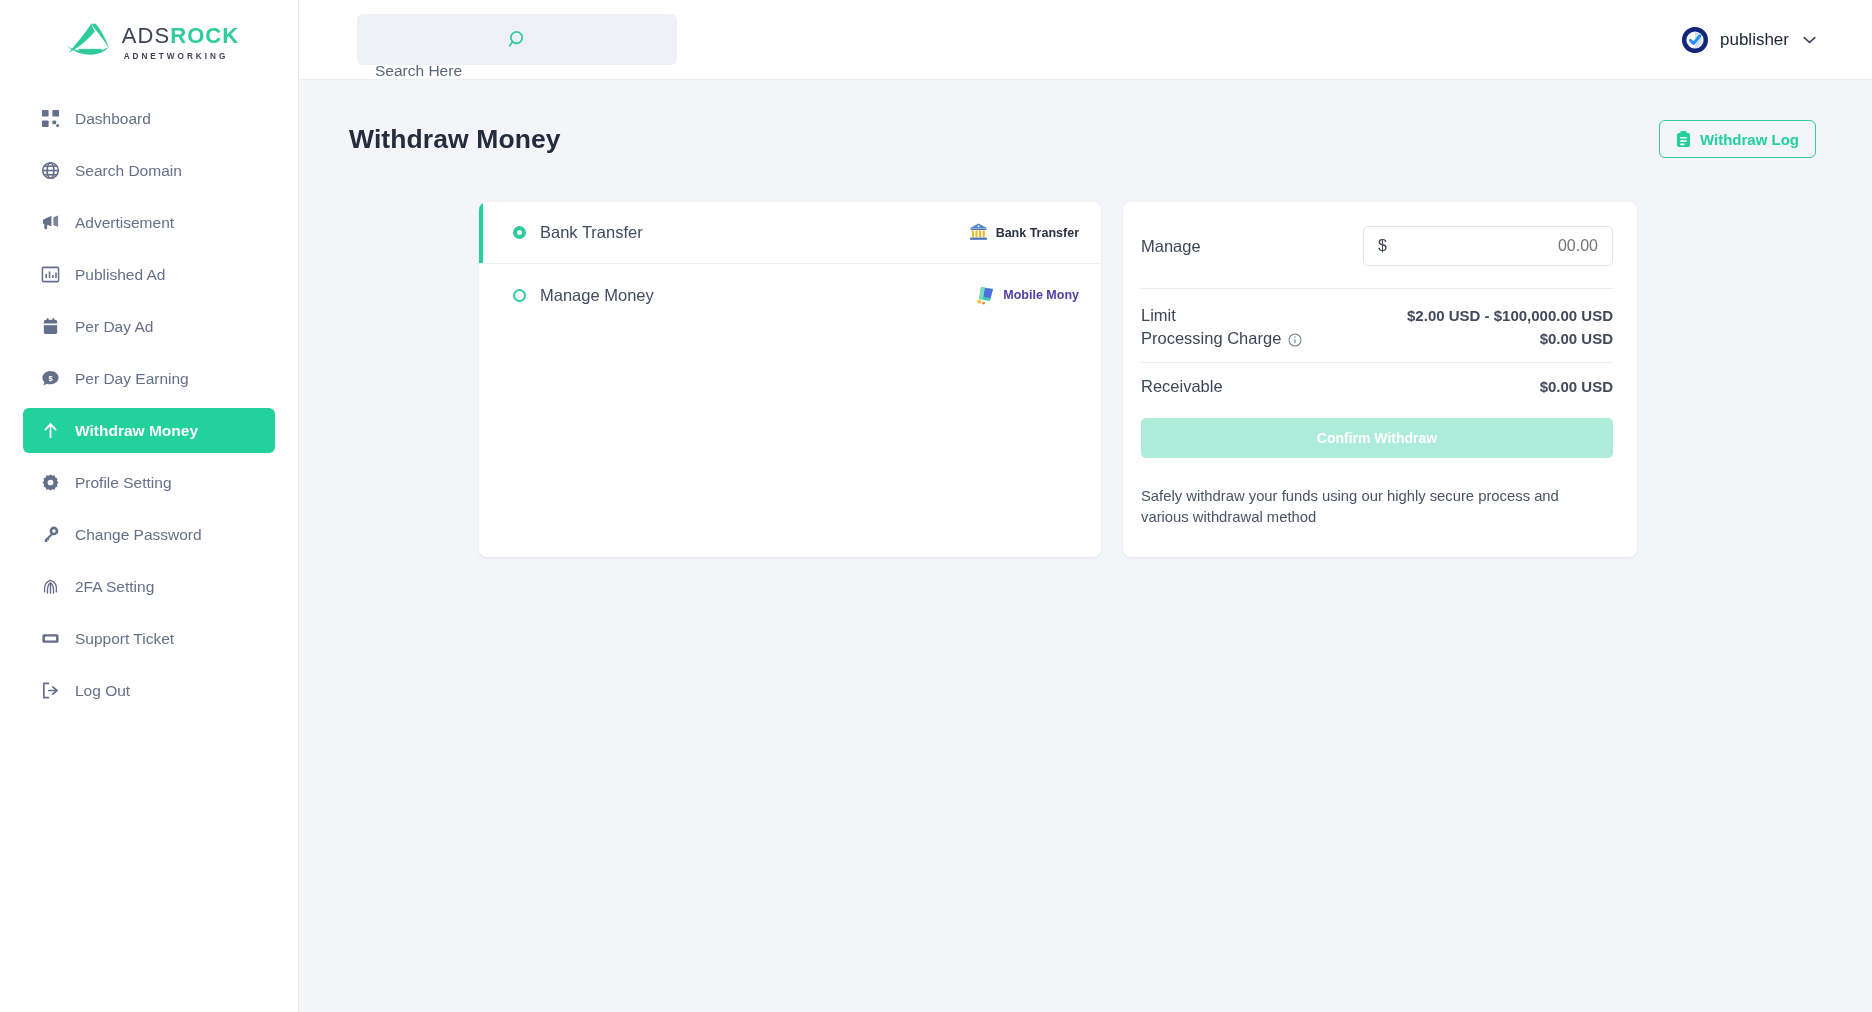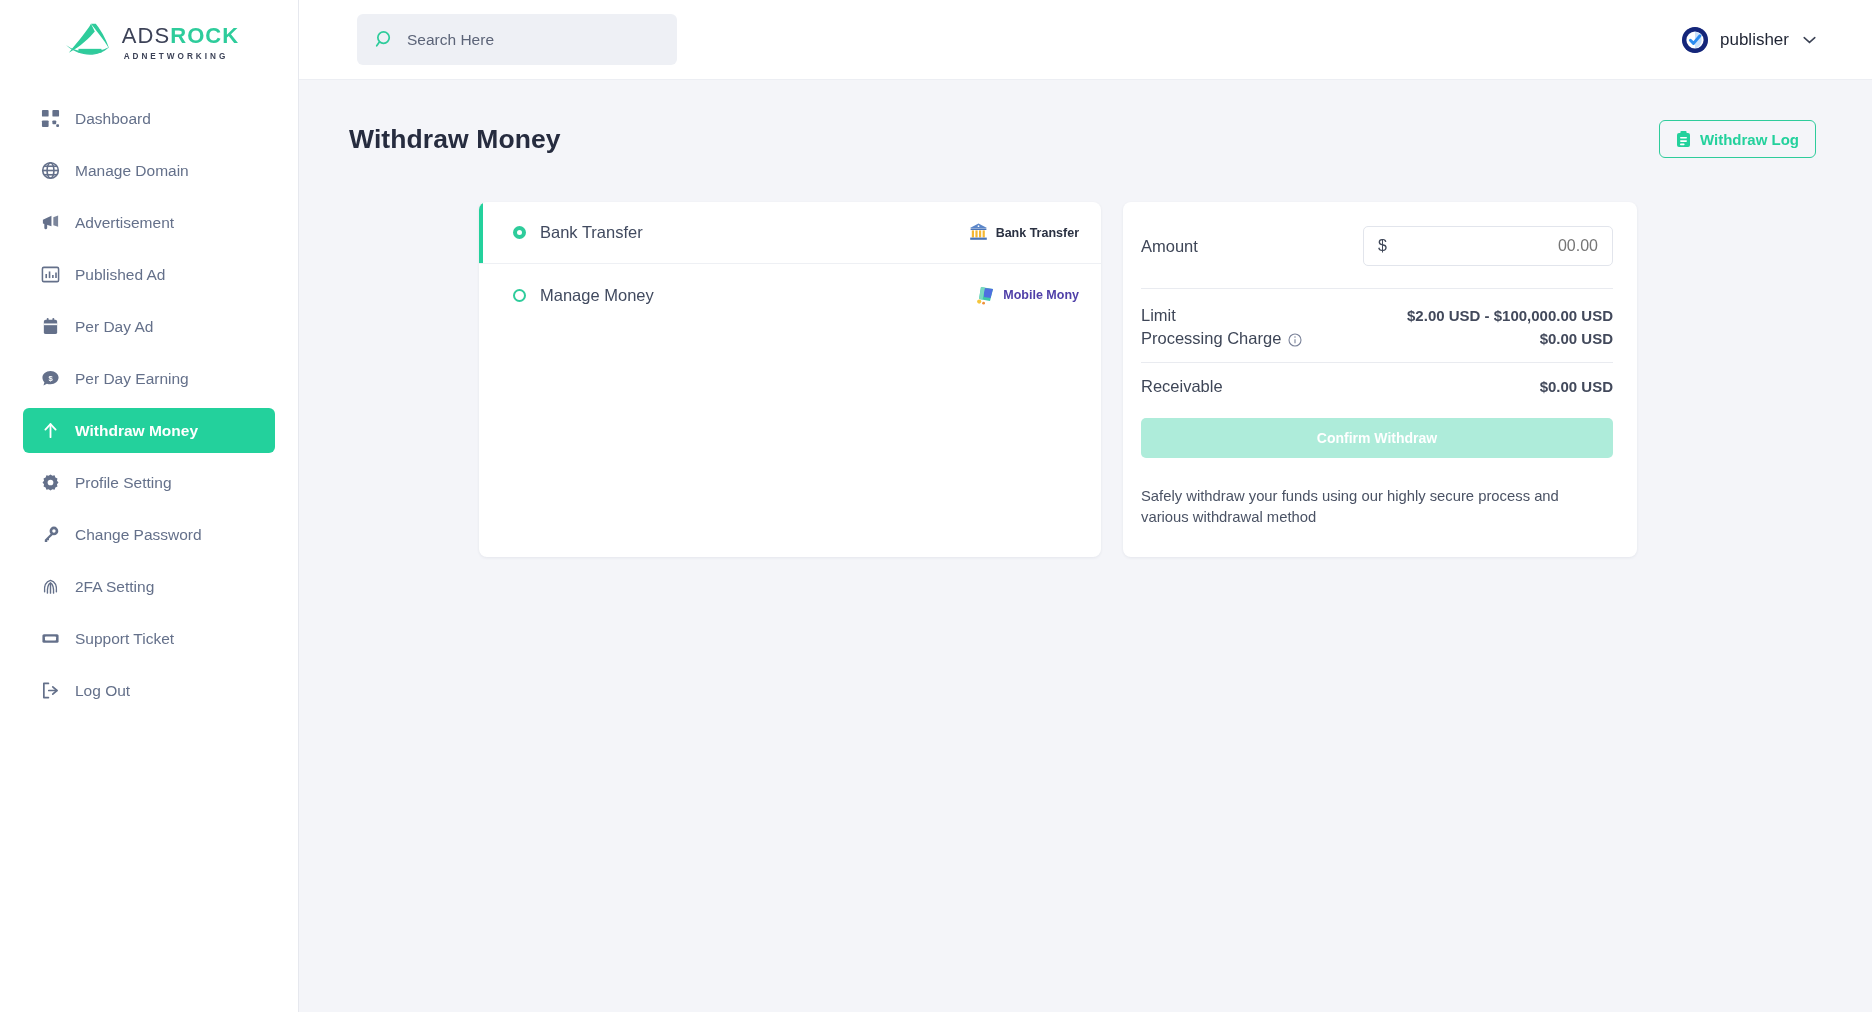--- a/index.html
+++ b/index.html
@@ -56,21 +56,21 @@
   .main { flex: 1; height: 1012px; display: flex; flex-direction: column; }
   .topbar {
     height: 80px; background: #ffffff; display: flex;
     align-items: center; justify-content: space-between;
     padding: 0 56px 0 58px; flex: 0 0 80px;
     border-bottom: 1px solid #eceef3;
   }
   .search-box {
     width: 320px; height: 51px; background: #eef0f5;
     border-radius: 6px; display: flex; align-items: center;
-    padding: 16px 18px; gap: 13px; border: none;
+    padding: 16px 18px; gap: 13px; border: none; flex-direction: column;
   }
   .search-box .mag { width: 19px; height:19px; color:#2ecc9b; flex:0 0 19px; }
   .search-box input {
     border: none; outline: none; background: transparent;
     font-family: "Liberation Sans", sans-serif;
     font-size: 15.5px; color: #4b5468; width: 100%;
   }
   .search-box input::placeholder { color: #5c6478; }
 
   .profile { display: flex; align-items: center; gap: 12px; cursor: pointer; }
@@ -207,21 +207,21 @@
         <a class="nav-item">
           <span class="ico">
             <svg viewBox="0 0 20 20" fill="none" stroke="currentColor" stroke-width="1.7">
                 <circle cx="10" cy="10" r="8.2"></circle>
                 <ellipse cx="10" cy="10" rx="3.6" ry="8.2"></ellipse>
                 <line x1="1.8" y1="10" x2="18.2" y2="10"></line>
                 <line x1="3" y1="5.5" x2="17" y2="5.5"></line>
                 <line x1="3" y1="14.5" x2="17" y2="14.5"></line>
               </svg>
           </span>
-          <span>Manage Domain</span>
+          <span>Search Domain</span>
         </a>
 
         <a class="nav-item">
           <span class="ico">
             <svg viewBox="0 0 20 20" fill="currentColor">
                 <path d="M2 7 L11 3 L11 14 L2 11 Z"></path>
                 <rect x="3.5" y="11" width="3" height="6" rx="1.2"></rect>
                 <path d="M13 4.5 L18 2.5 L18 14.5 L13 12.8 Z" opacity="0.85"></path>
               </svg>
           </span>
@@ -418,21 +418,21 @@
               </span>
               <span class="brand-label momo">Mobile Mony</span>
             </span>
           </div>
 
         </div>
 
         <div class="form-card">
 
           <div class="amount-row">
-            <span class="amount-label">Amount</span>
+            <span class="amount-label">Manage</span>
             <div class="amount-input">
               <span class="cur">$</span>
               <input type="text" placeholder="00.00" style="">
             </div>
           </div>
 
           <div class="divider"></div>
 
           <div class="kv">
             <span class="k">Limit</span>

